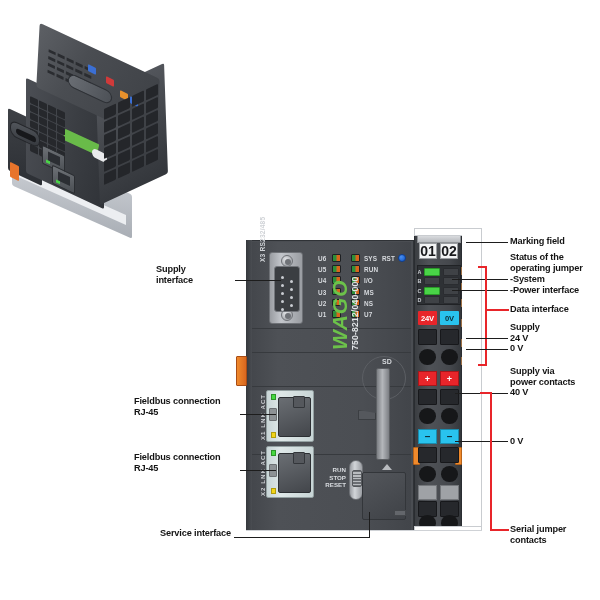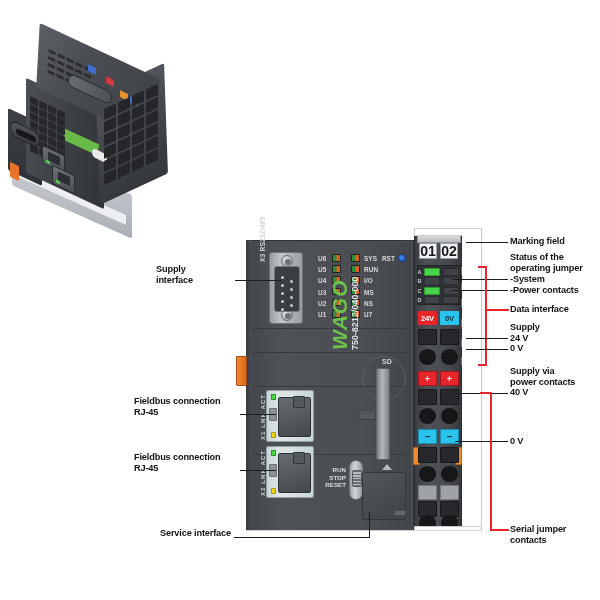--- a/index.html
+++ b/index.html
@@ -672,21 +672,21 @@
   <div class="ann" style="left:510px;top:252px;">
     <div class="lbl">Status of the
 operating jumper</div>
   </div>
   <div class="ann" style="left:510px;top:274px;">
     <div class="lbl">-System</div>
   </div>
   <div class="leader" style="left:452px;top:279px;width:56px;"></div>
 
   <div class="ann" style="left:510px;top:285px;">
-    <div class="lbl">-Power contacts</div>
+    <div class="lbl">-Power interface</div>
   </div>
   <div class="leader" style="left:452px;top:290px;width:56px;"></div>
 
   <div class="ann" style="left:510px;top:304px;">
     <div class="lbl">Data interface</div>
   </div>
   <div class="leader-red" style="left:485px;top:309px;width:24px;height:1.6px;"></div>
   <div class="leader-red" style="left:485px;top:266px;width:1.6px;height:100px;"></div>
   <div class="leader-red" style="left:478px;top:266px;width:8px;height:1.6px;"></div>
   <div class="leader-red" style="left:478px;top:364px;width:8px;height:1.6px;"></div>

